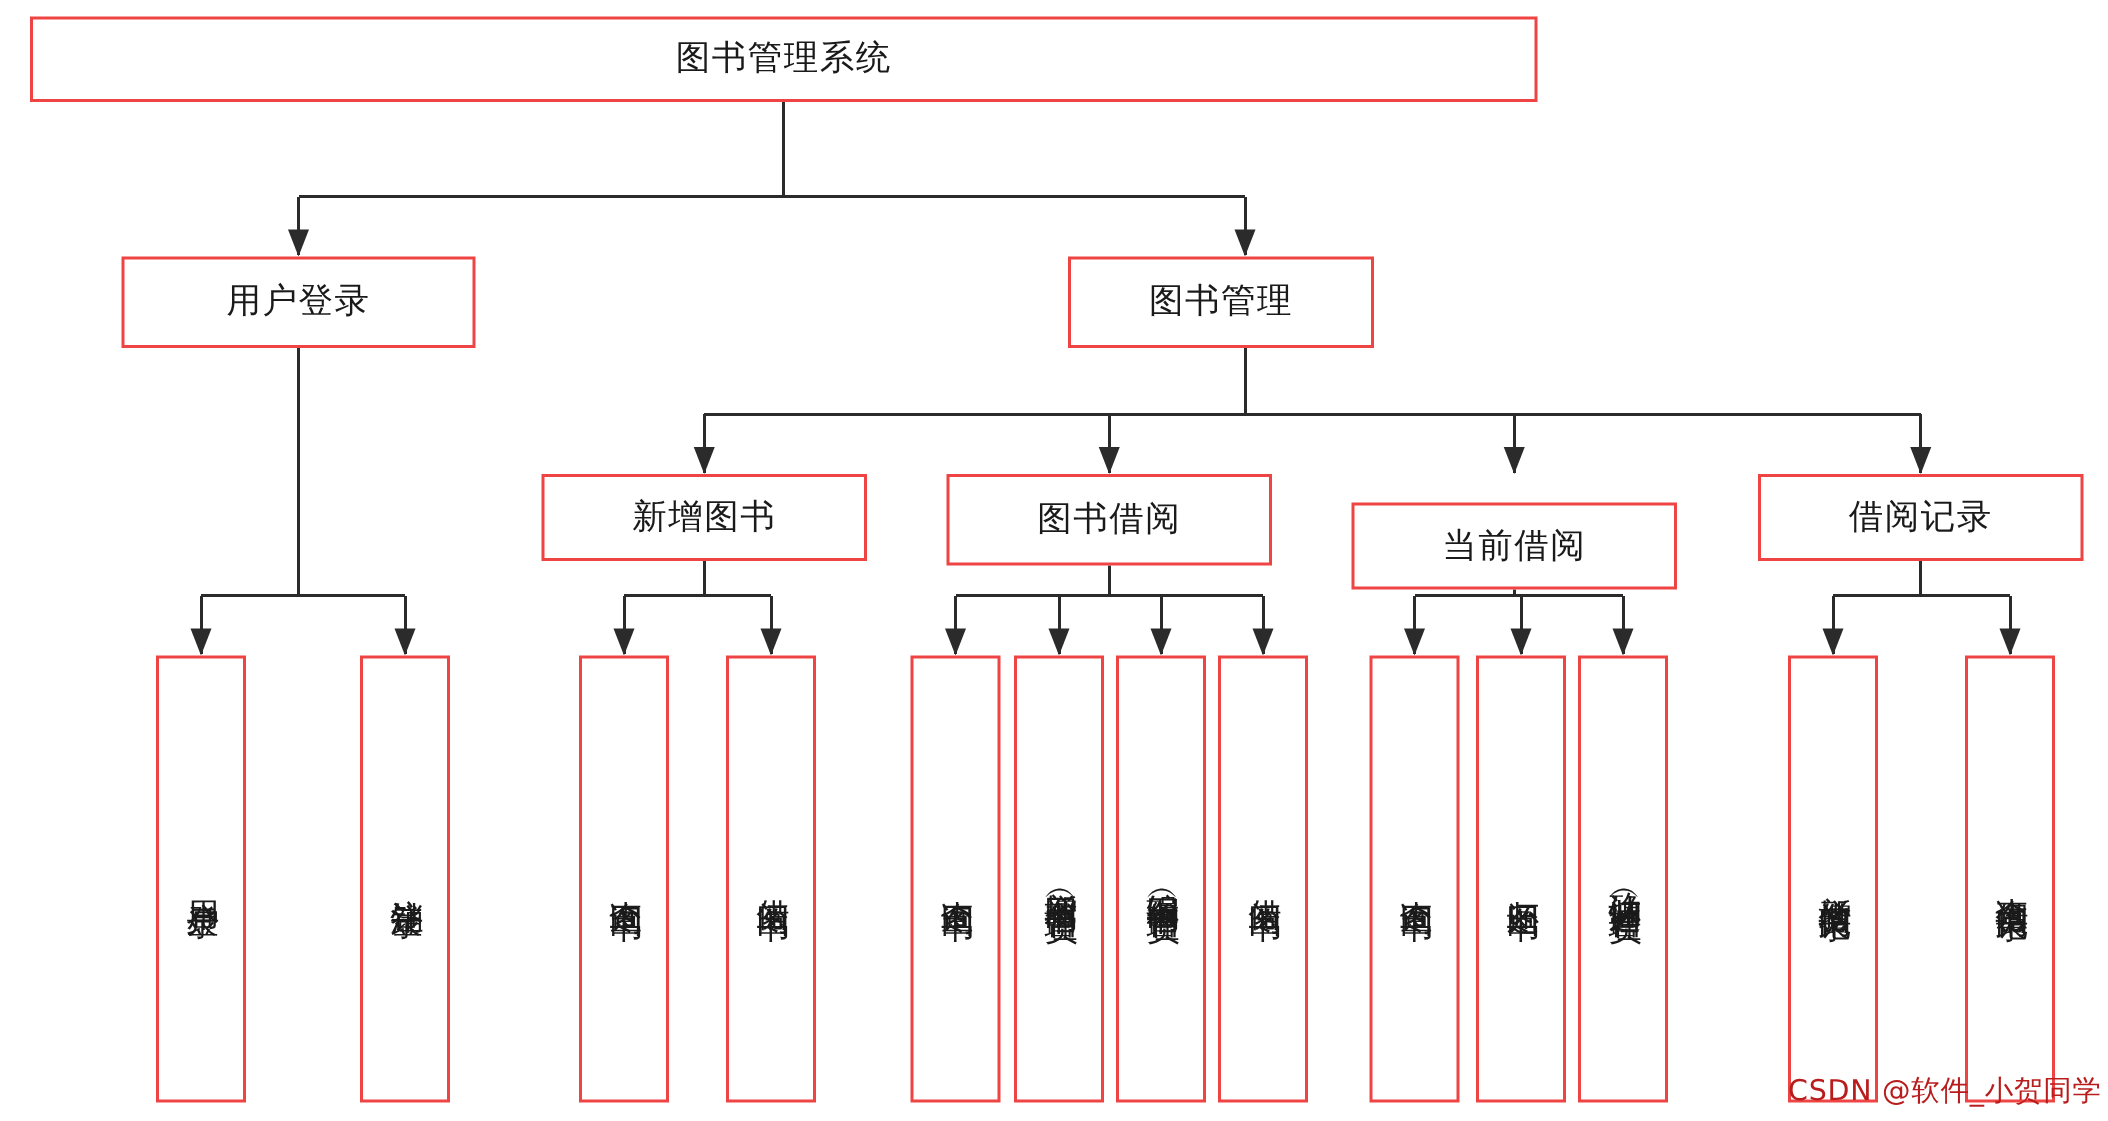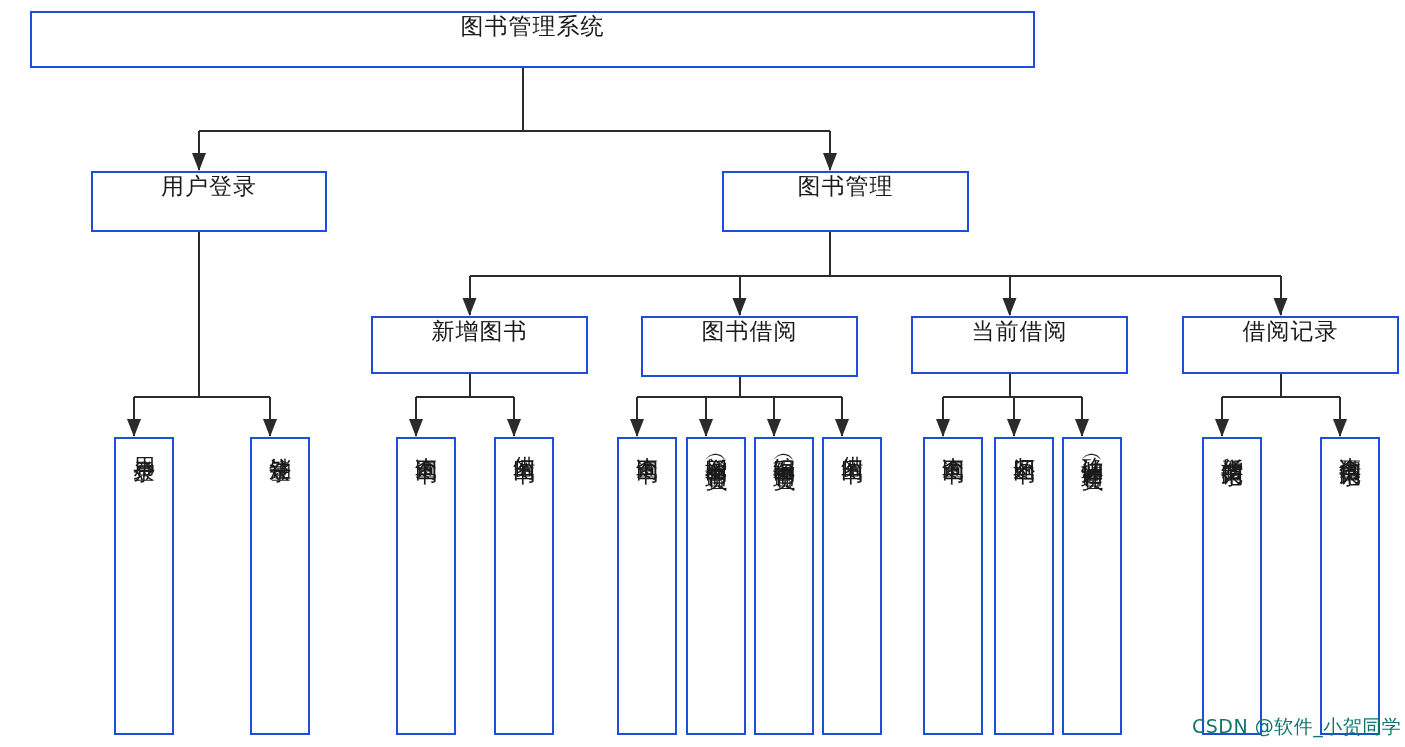--- a/index.html
+++ b/index.html
@@ -21,27 +21,26 @@
     position: absolute;
     left: 0;
     top: 0;
     width: 1405px;
     height: 747px;
     pointer-events: none;
   }
   .node {
     position: absolute;
     box-sizing: border-box;
-    border: 2px solid #1d4ed8;
+    border: 2px solid #ef4444;
     background: #ffffff;
     display: flex;
-    align-items: flex-start;
+    align-items: center;
     justify-content: center;
     color: #1a1a1a;
-    margin-left: 10px;
   }
   .node.horiz {
     font-size: 23px;
     letter-spacing: 1px;
     line-height: 1.15;
   }
   .node.vert {
     font-size: 22px;
     line-height: 1.12;
   }
@@ -118,30 +117,30 @@
       <line x1="1340" y1="397" x2="1340" y2="436" stroke="#2b2b2b" stroke-width="2" shape-rendering="crispEdges"></line>
       <polygon points="1333,419 1347,419 1340,437" fill="#2b2b2b"></polygon>
     </svg>
   <div id="nodes">
       <div class="node horiz" style="left: 20px; top: 11px; width: 1005px; height: 57px;">
         <span class="hlabel">图书管理系统</span>
       </div>
       <div class="node horiz" style="left: 81px; top: 171px; width: 236px; height: 61px;">
         <span class="hlabel">用户登录</span>
       </div>
-      <div class="node horiz" style="left: 712px; top: 171px; width: 247px; height: 61px;">
+      <div class="node horiz" style="left: 712px; top: 171px; width: 204px; height: 61px;">
         <span class="hlabel">图书管理</span>
       </div>
       <div class="node horiz" style="left: 361px; top: 316px; width: 217px; height: 58px;">
         <span class="hlabel">新增图书</span>
       </div>
       <div class="node horiz" style="left: 631px; top: 316px; width: 217px; height: 61px;">
         <span class="hlabel">图书借阅</span>
       </div>
-      <div class="node horiz" style="left: 901px; top: 316px; width: 217px; height: 58px;">
+      <div class="node horiz" style="left: 901px; top: 335px; width: 217px; height: 58px;">
         <span class="hlabel">当前借阅</span>
       </div>
       <div class="node horiz" style="left: 1172px; top: 316px; width: 217px; height: 58px;">
         <span class="hlabel">借阅记录</span>
       </div>
       <div class="node vert" style="left: 104px; top: 437px; width: 60px; height: 298px;">
         <span class="vlabel">用户登录</span>
       </div>
       <div class="node vert" style="left: 240px; top: 437px; width: 60px; height: 298px;">
         <span class="vlabel">注销登录</span>
@@ -173,14 +172,14 @@
       <div class="node vert" style="left: 1052px; top: 437px; width: 60px; height: 298px;">
         <span class="vlabel">确认归还（管理员）</span>
       </div>
       <div class="node vert" style="left: 1192px; top: 437px; width: 60px; height: 298px;">
         <span class="vlabel">新增借阅记录</span>
       </div>
       <div class="node vert" style="left: 1310px; top: 437px; width: 60px; height: 298px;">
         <span class="vlabel">查询借阅记录</span>
       </div>
     </div>
-  <div class="watermark" style="left: 1192px; top: 714px; color: #0f766e;">CSDN @软件_小贺同学</div>
+  <div class="watermark" style="left: 1192px; top: 714px; color: #b91c1c;">CSDN @软件_小贺同学</div>
 </div>
 
 </body></html>

